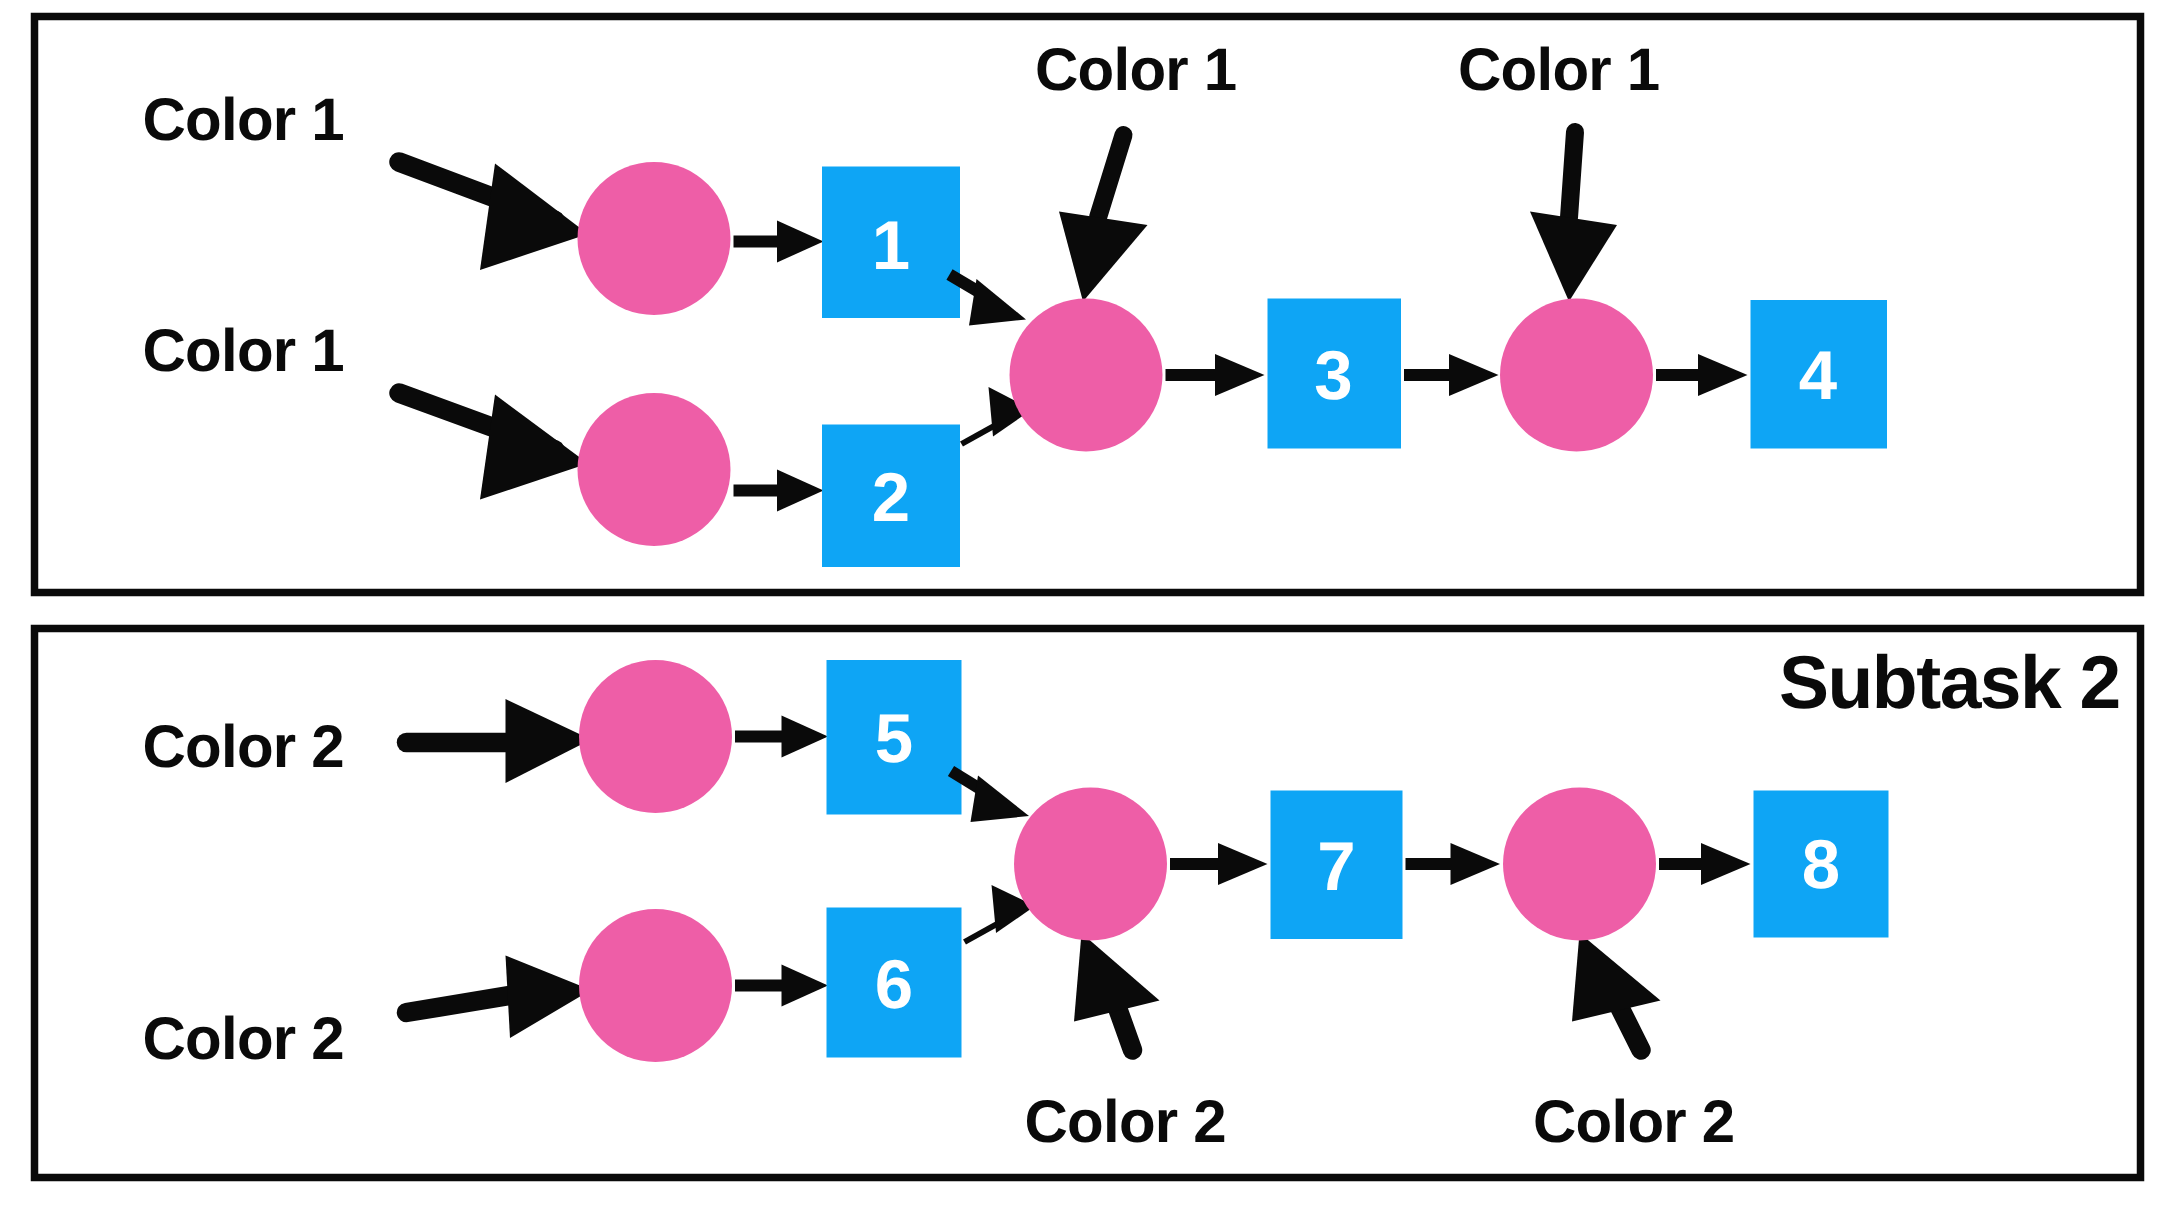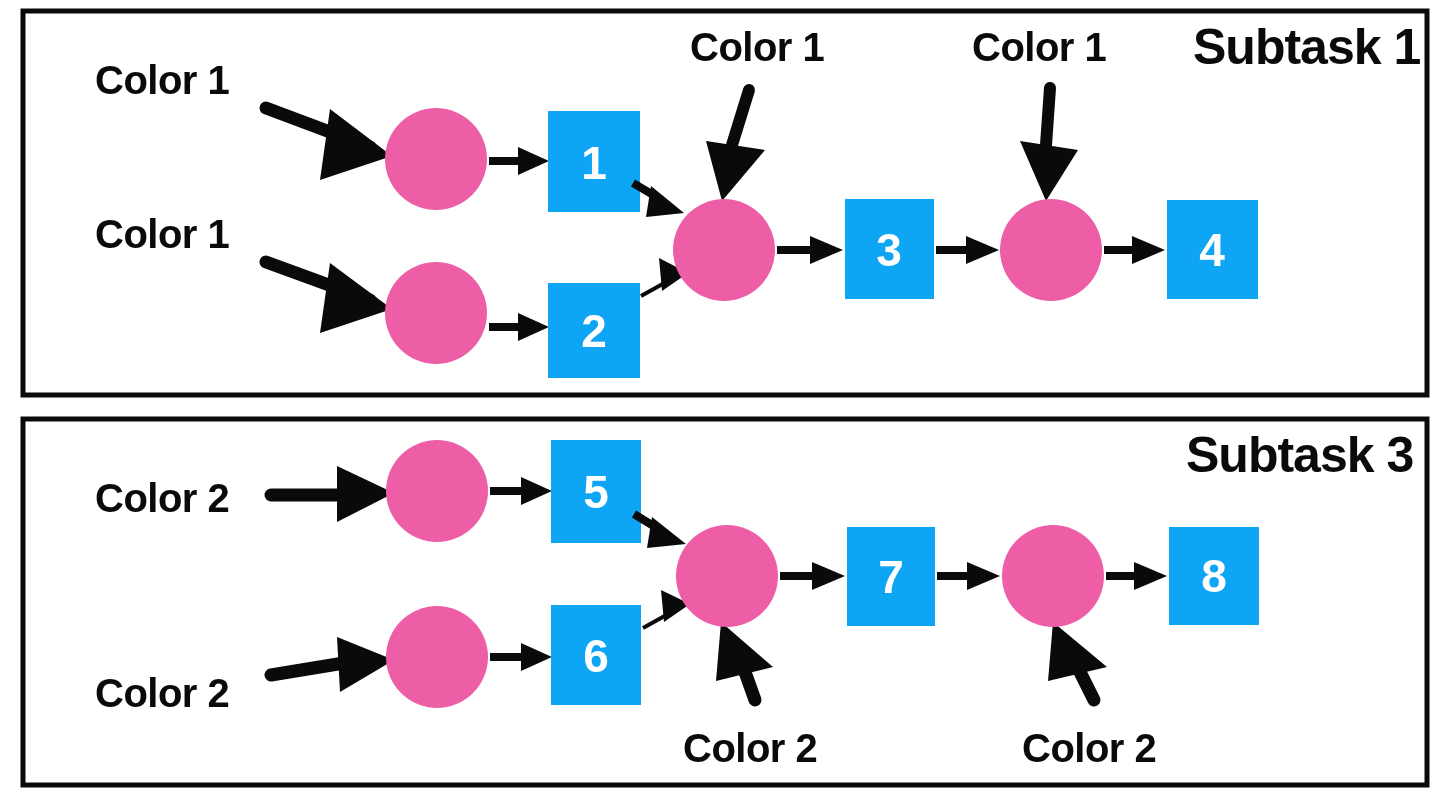--- a/index.html
+++ b/index.html
@@ -228,21 +228,20 @@
 
     <rect class="node-box" x="1169" y="527" width="90" height="98"></rect>
     <text class="box-label" x="1214" y="576">8</text>
 
   </svg>
 
   <div class="label-text color-label" style="left:95px; top:60px;">Color 1</div>
   <div class="label-text color-label" style="left:95px; top:214px;">Color 1</div>
   <div class="label-text color-label" style="left:690px; top:27px;">Color 1</div>
   <div class="label-text color-label" style="left:972px; top:27px;">Color 1</div>
-  <div class="label-text subtask-label" style="left:1193px; top:22px;">Subtask 1</div>
 
   <div class="label-text color-label" style="left:95px; top:478px;">Color 2</div>
   <div class="label-text color-label" style="left:95px; top:673px;">Color 2</div>
   <div class="label-text color-label" style="left:683px; top:728px;">Color 2</div>
   <div class="label-text color-label" style="left:1022px; top:728px;">Color 2</div>
-  <div class="label-text subtask-label" style="left:1186px; top:430px;">Subtask 3</div>
+  <div class="label-text subtask-label" style="left:1186px; top:430px;">Subtask 2</div>
 
 </div>
 
 </body></html>

